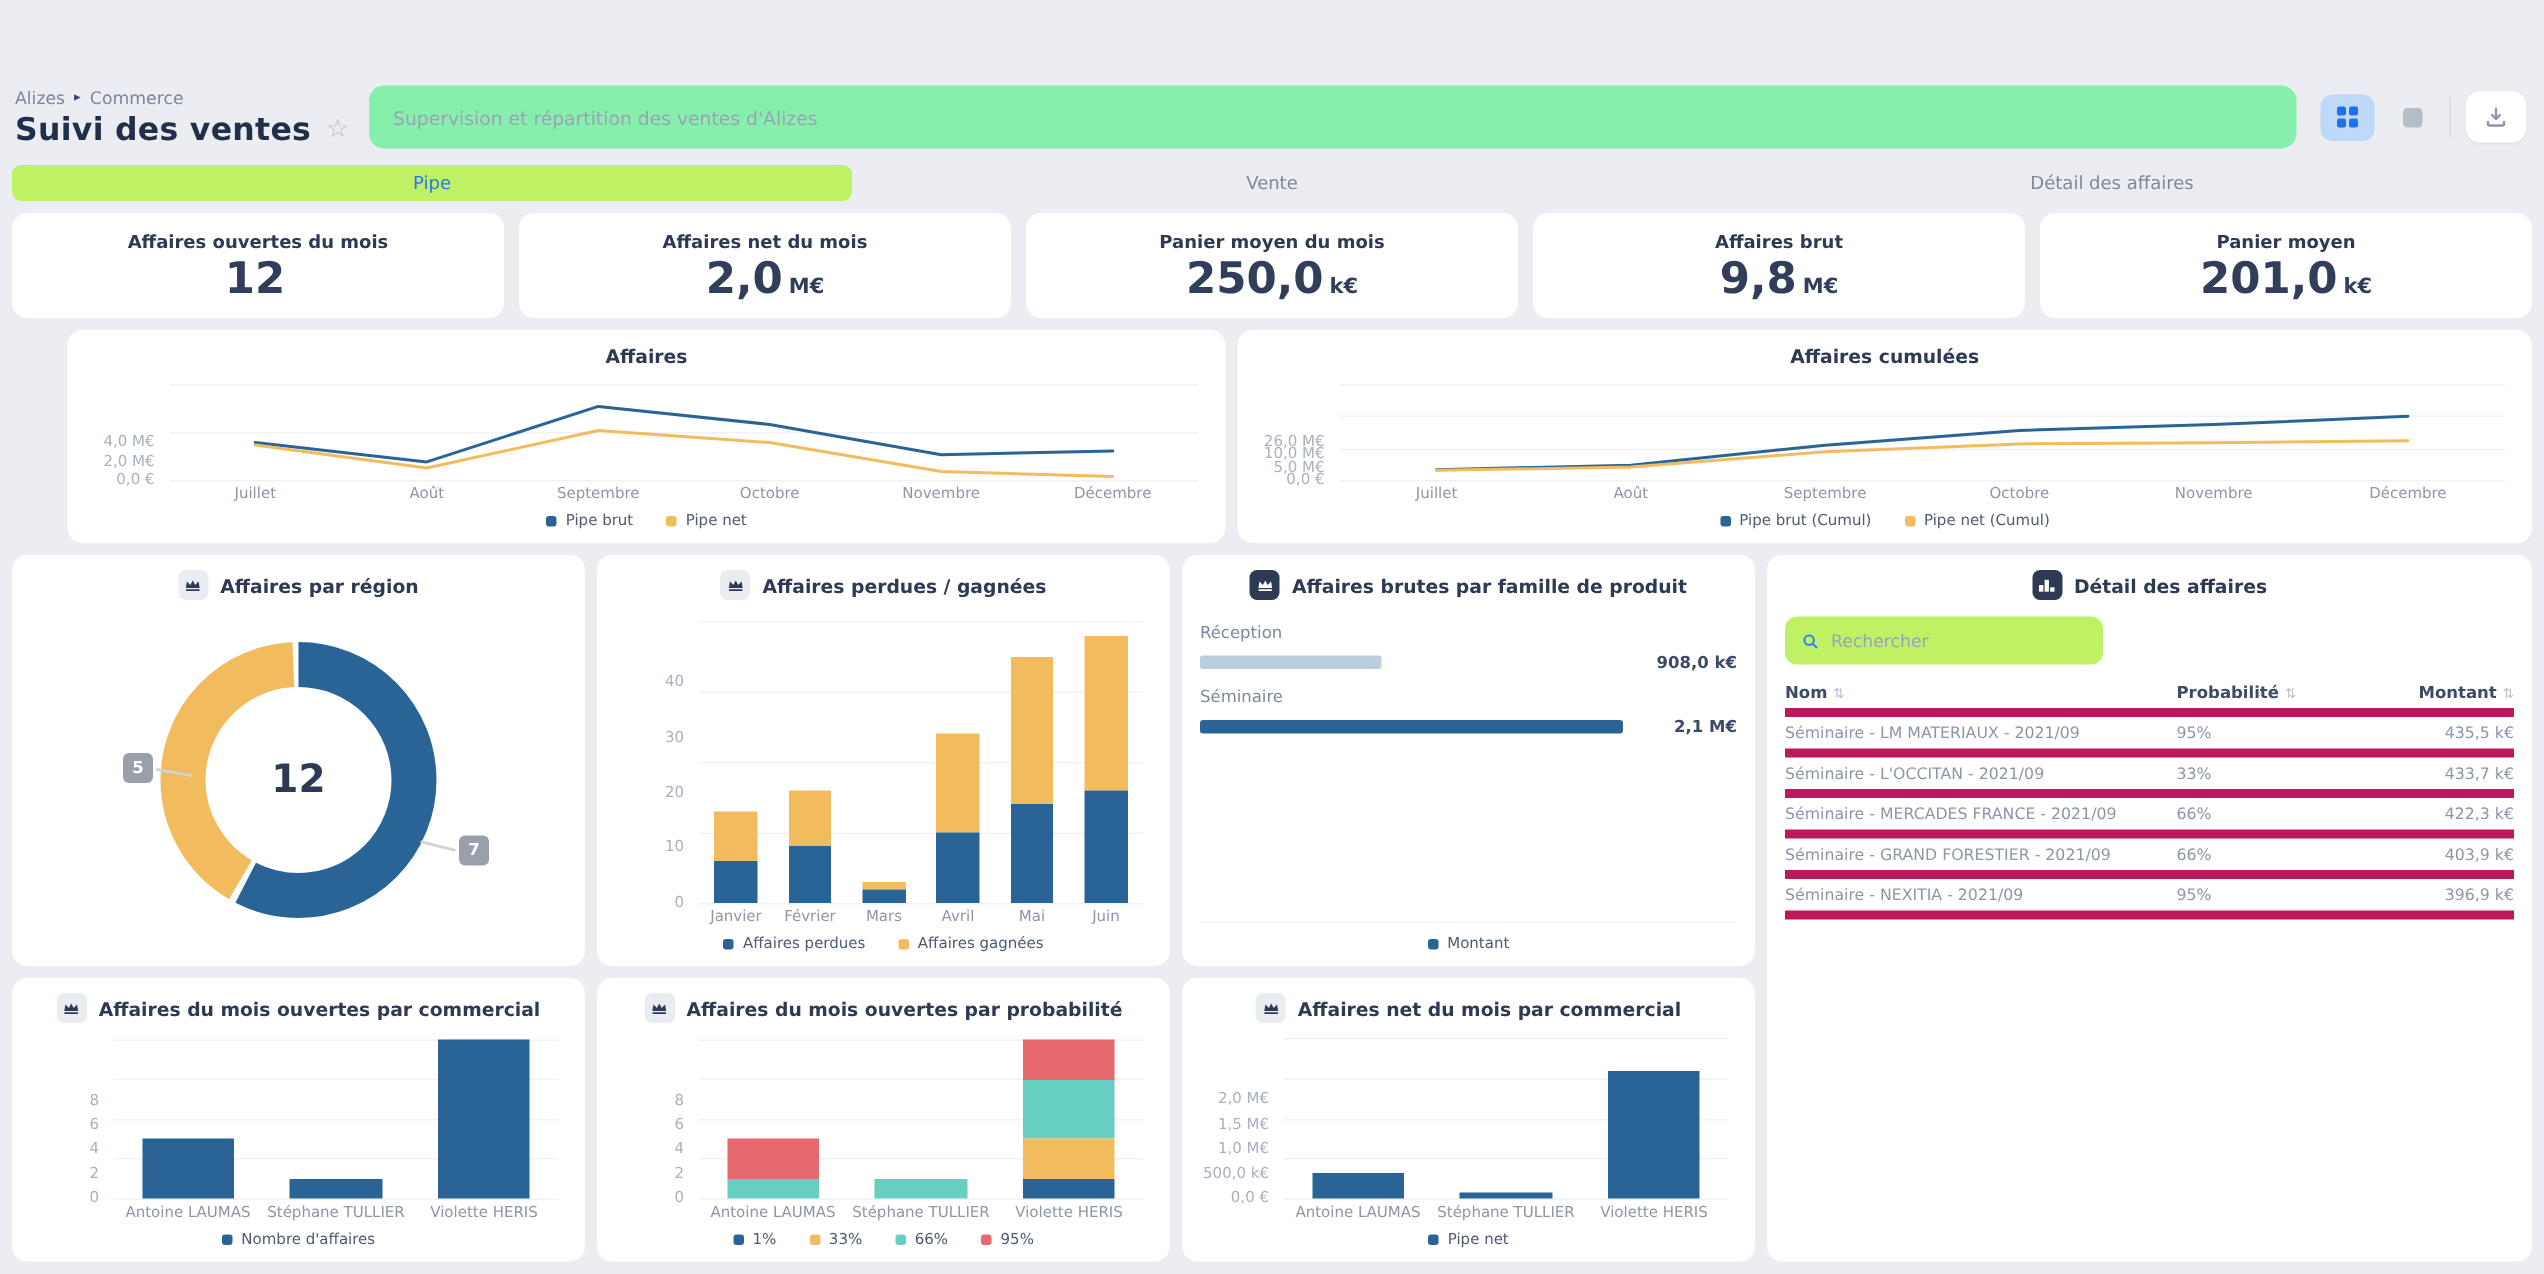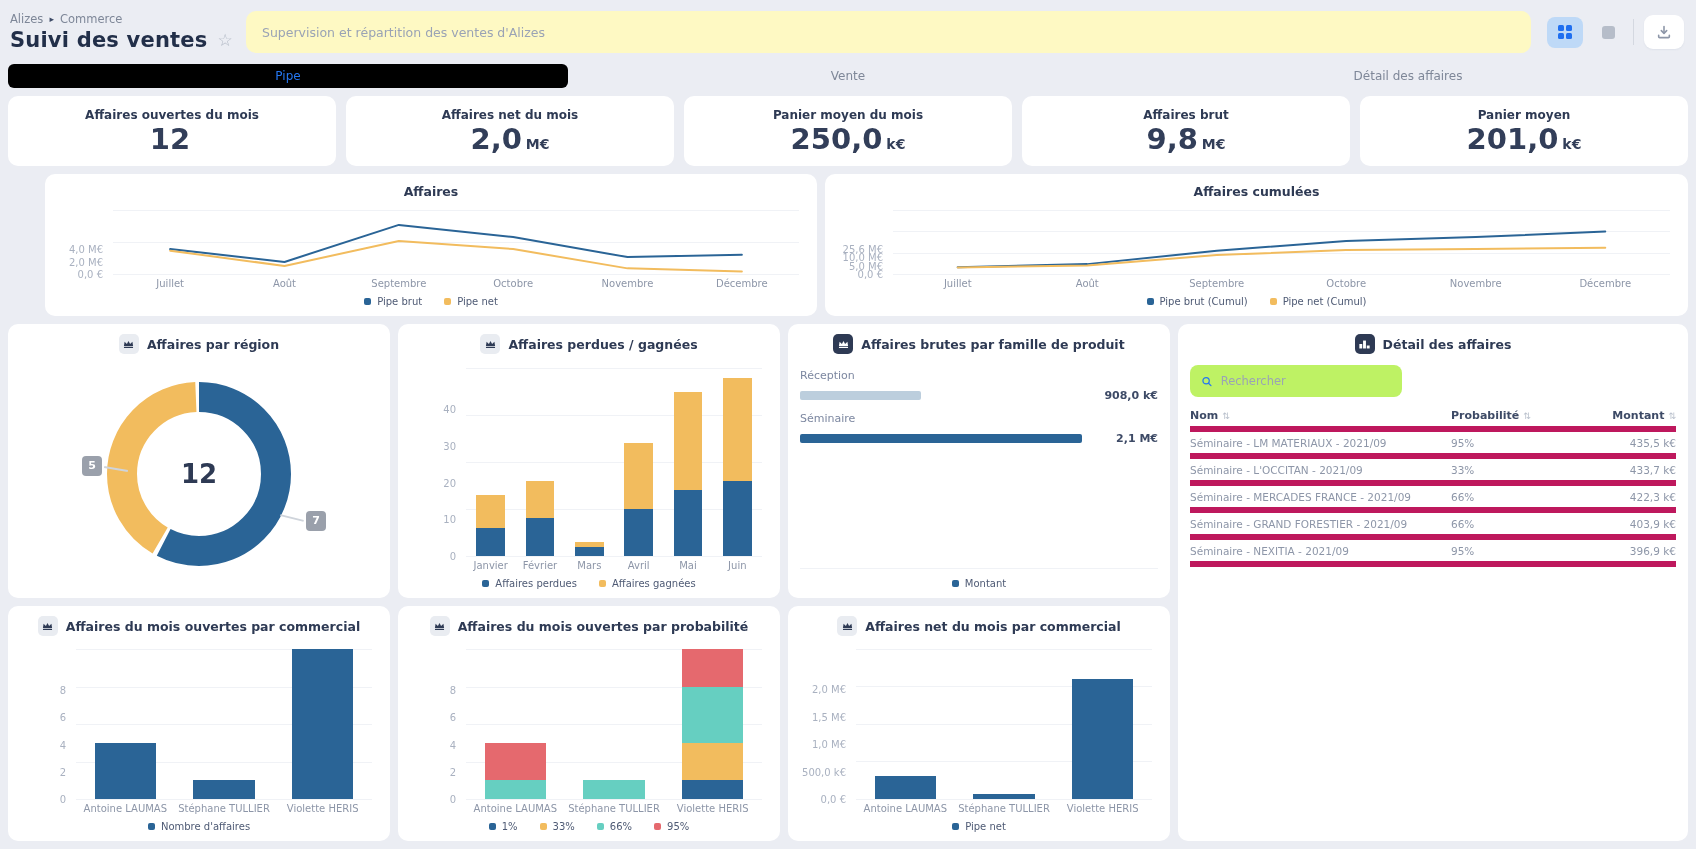--- a/index.html
+++ b/index.html
@@ -1,45 +1,45 @@
 <!DOCTYPE html>
 <html><head>
 <meta charset="utf-8">
 <style>
   * { box-sizing: border-box; margin: 0; padding: 0; }
   html,body { width:1696px; height:849px; overflow:hidden; background:#ebedf3;
     font-family:"DejaVu Sans","Liberation Sans",sans-serif; }
   .page { width:100%; height:100%; padding:8px; display:flex; flex-direction:column; gap:8px; }
 
   
-  .header { height:48px; display:flex; align-items:center; gap:16px; flex:0 0 auto; }
+  .header { height:48px; display:flex; align-items:center; gap:16px; flex:0 0 auto;margin-top:46px; }
   .title-block { width:222px; flex:0 0 auto; padding-left:2px; }
   .breadcrumb { font-size:11.5px; color:#7e8798; display:flex; align-items:center; gap:6px; }
   .bc-arrow { font-size:9px; color:#3d4a66; }
   .title-line { display:flex; align-items:center; gap:10px; margin-top:2px; }
   .title-line h1 { font-size:21px; font-weight:bold; color:#222f49; letter-spacing:.2px; white-space:nowrap; }
   .star { font-size:17px; color:#b3bac6; cursor:pointer; }
-  .desc-input { flex:1; height:42px; background:#fef9c3; border:none; border-radius:10px;
+  .desc-input { flex:1; height:42px; background:#86efac; border:none; border-radius:10px;
     padding:0 16px; font-size:12.5px; color:#5c6880; outline:none; font-family:inherit; }
   .desc-input::placeholder { color:#9aa3b5; }
   .toolbar { display:flex; align-items:center; gap:10px; padding-right:4px; }
   .btn { border:none; cursor:pointer; display:flex; align-items:center; justify-content:center; background:transparent; }
   .btn-grid { width:36px; height:31px; background:#bed9f7; border-radius:8px; }
   .grid-ico { display:grid; grid-template-columns:6px 6px; grid-gap:2px; }
   .grid-ico i { width:6px; height:6px; border-radius:1.5px; background:#1f6ff0; }
   .btn-sq { width:30px; height:31px; }
   .sq-ico { width:13px; height:13px; border-radius:3px; background:#b6bdc9; display:block; }
   .vdiv { width:1px; height:26px; background:#d4d8e0; }
   .btn-dl { width:40px; height:34px; background:#fff; border-radius:9px; box-shadow:0 1px 2px rgba(40,60,100,.06); }
 
   
   .tabs { height:24px; display:flex; flex:0 0 auto; }
   .tab { flex:1; display:flex; align-items:center; justify-content:center; font-size:12px;
     color:#7e8798; border-radius:6px; cursor:pointer; white-space:nowrap; }
-  .tab.active { background:#000000; color:#2577f2; }
+  .tab.active { background:#bef264; color:#2577f2; }
 
   
   .kpis { height:70px; display:flex; gap:10px; flex:0 0 auto; }
   .kpi { flex:1; background:#fff; border-radius:10px; display:flex; flex-direction:column;
     align-items:center; justify-content:center; gap:3px; }
   .kpi-label { font-size:12px; font-weight:bold; color:#2e3a54; }
   .kpi-value { display:flex; align-items:baseline; gap:4px; color:#323e59; }
   .kv { font-size:29px; font-weight:bold; line-height:1; }
   .ku { font-size:14px; font-weight:bold; }
 
@@ -229,21 +229,21 @@
             <div>Pipe net</div>
           </div>
         </div>
       </div>
     <div class="panel" id="panel-cumulees">
         <div class="ptitle">
           <div>Affaires cumulées</div>
         </div>
         <div class="chart-body">
           <div class="yaxis">
-            <div class="ytick" style="top: 7.97546%;">25,6 M€</div>
+            <div class="ytick" style="top: 7.97546%;">26,0 M€</div>
             <div class="ytick" style="top: 38.6503%;">10,0 M€</div>
             <div class="ytick" style="top: 69.3252%;">5,0 M€</div>
             <div class="ytick" style="top: 100%;">0,0 €</div>
           </div>
           <div class="plot">
             <div class="gridline" style="top: 7.97546%;"></div>
             <div class="gridline" style="top: 38.6503%;"></div>
             <div class="gridline" style="top: 69.3252%;"></div>
             <div class="gridline" style="top: 100%;"></div>
             <svg viewBox="0 0 100 100" preserveAspectRatio="none">

